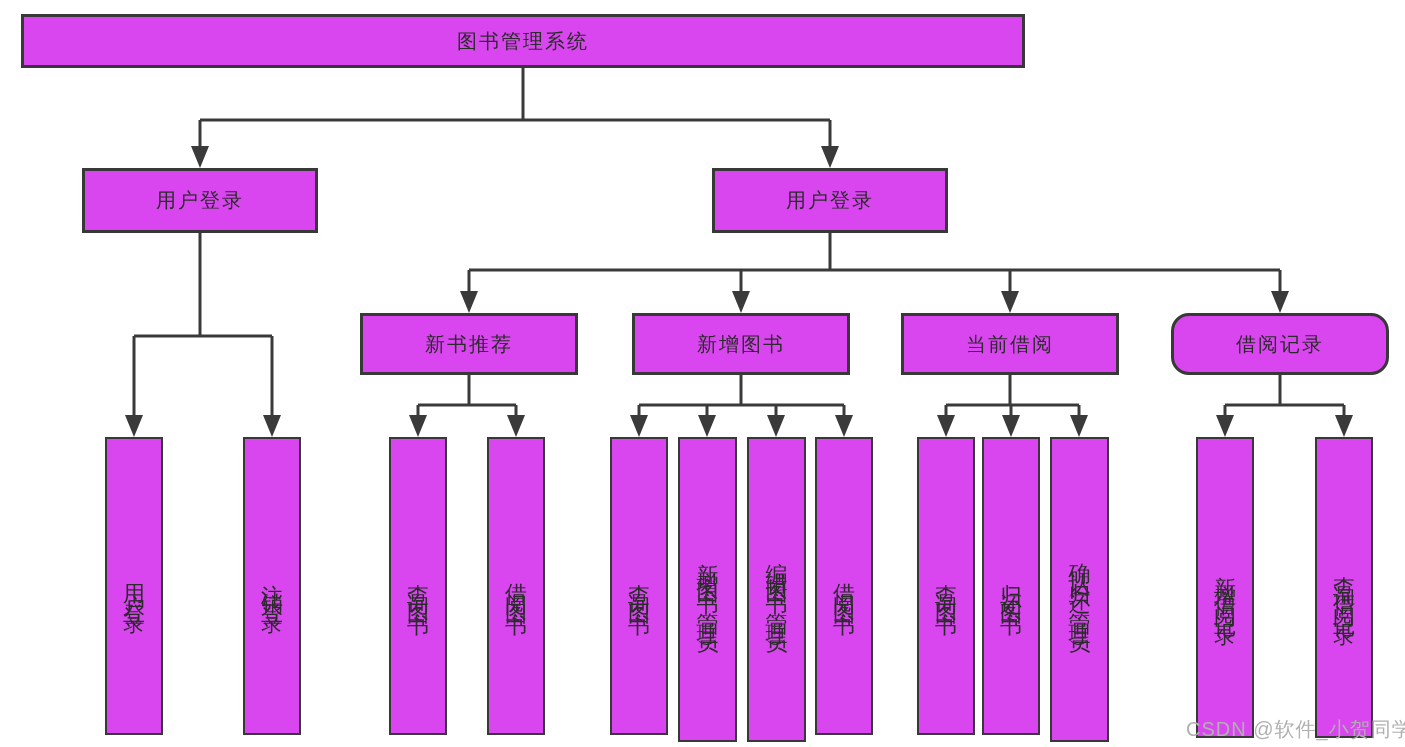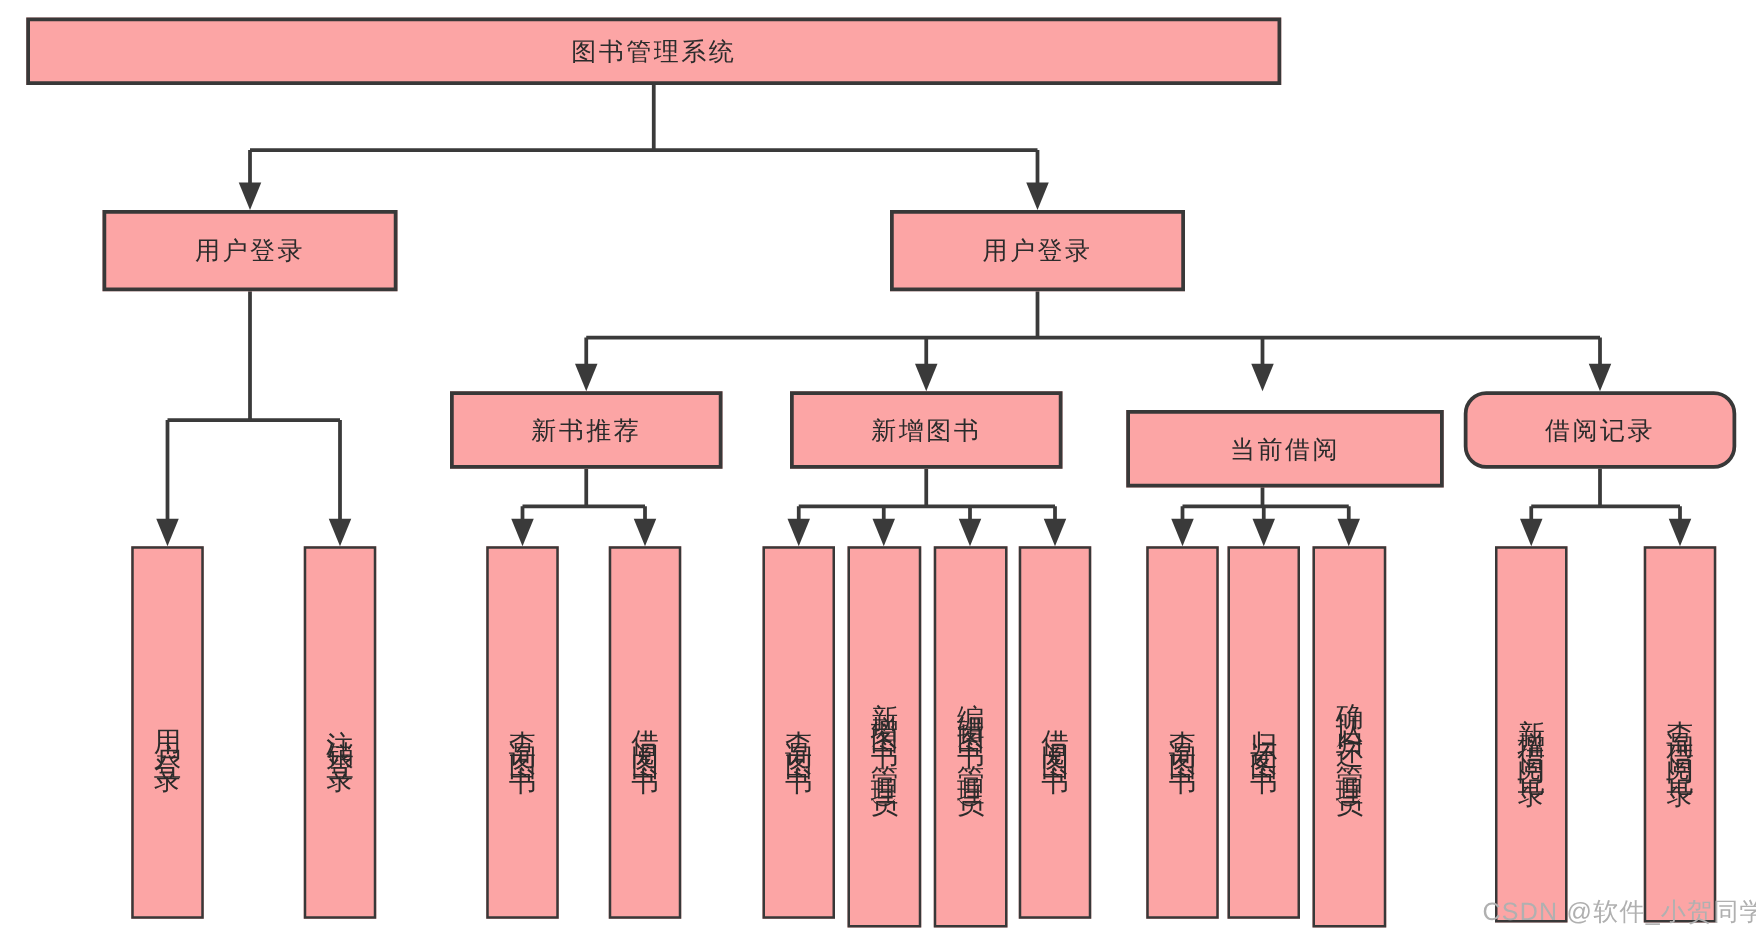--- a/index.html
+++ b/index.html
@@ -6,21 +6,21 @@
   .stage{
     position:relative;
     width:1405px;height:747px;
     background:#ffffff;
     font-family:"Liberation Sans","DejaVu Sans",sans-serif;
     overflow:hidden;
   }
   .wires{position:absolute;left:0;top:0;}
   .node{
     position:absolute;
-    background:#fca5a5;
+    background:#d946ef;
     border:3px solid #383838;
     box-sizing:border-box;
     display:flex;align-items:center;justify-content:center;
     color:#2b2b2b;
     z-index:2;
   }
   .node .lbl{
     font-size:20px;
     letter-spacing:2px;
     white-space:nowrap;
@@ -91,21 +91,21 @@
   <div class="node" style="left:712px;top:168px;width:236px;height:65px;">
     <span class="lbl">用户登录</span>
   </div>
 
   <div class="node" style="left:360px;top:313px;width:218px;height:62px;">
     <span class="lbl">新书推荐</span>
   </div>
   <div class="node" style="left:632px;top:313px;width:218px;height:62px;">
     <span class="lbl">新增图书</span>
   </div>
-  <div class="node" style="left:901px;top:328px;width:254px;height:62px;">
+  <div class="node" style="left:901px;top:313px;width:218px;height:62px;">
     <span class="lbl">当前借阅</span>
   </div>
   <div class="node" style="left:1171px;top:313px;width:218px;height:62px;border-radius:18px;">
     <span class="lbl">借阅记录</span>
   </div>
 
   <div class="node leaf" style="left:105px;top:437px;width:58px;height:298px;">
     <span class="lbl">用户登录</span>
   </div>
   <div class="node leaf" style="left:243px;top:437px;width:58px;height:298px;">

